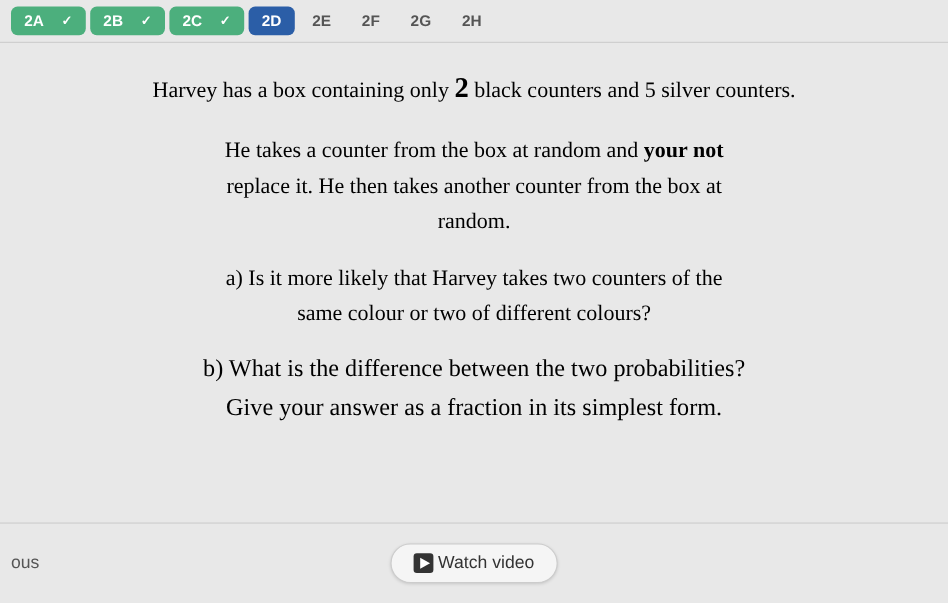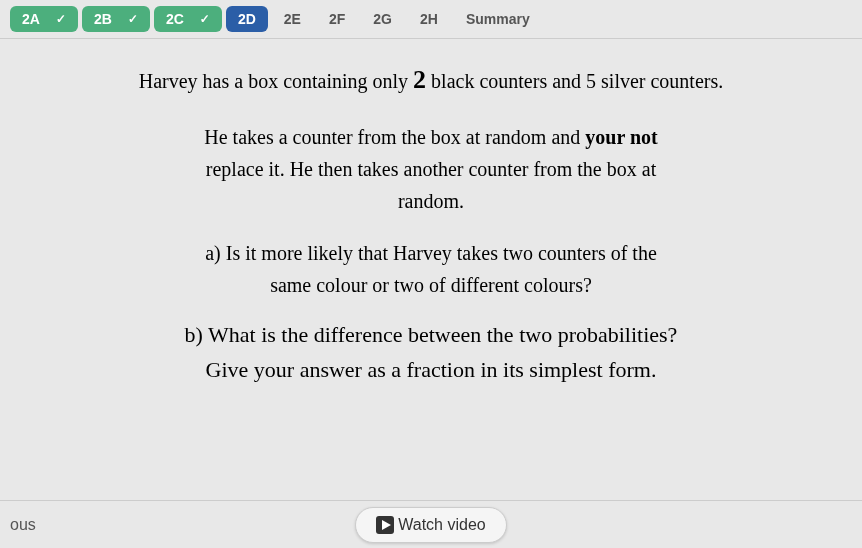--- a/index.html
+++ b/index.html
@@ -107,21 +107,21 @@
     .bold {
       font-weight: bold;
     }
 
     
     .bottom-bar {
       position: absolute;
       bottom: 0;
       left: 0;
       right: 0;
-      height: 48px;
+      height: 73px;
       background-color: #e8e8e8;
       border-top: 1px solid #ccc;
       display: flex;
       align-items: center;
       justify-content: center;
       padding: 15px 20px;
     }
 
     .side-label {
       position: absolute;
@@ -196,23 +196,20 @@
   </button>
   <button class="nav-item inactive">
     <span>2F</span>
   </button>
   <button class="nav-item inactive">
     <span>2G</span>
   </button>
   <button class="nav-item inactive">
     <span>2H</span>
   </button>
-  <button class="nav-item summary">
-    <span>Summary</span>
-  </button>
 </div>
 
 <div class="content">
   <div class="problem-statement">
     Harvey has a box containing only <span class="number-2">2</span> black counters and 5 silver counters.
   </div>
 
   <div class="problem-body">
     He takes a counter from the box at random and <span class="bold">your not</span><br>
     replace it. He then takes another counter from the box at<br>

